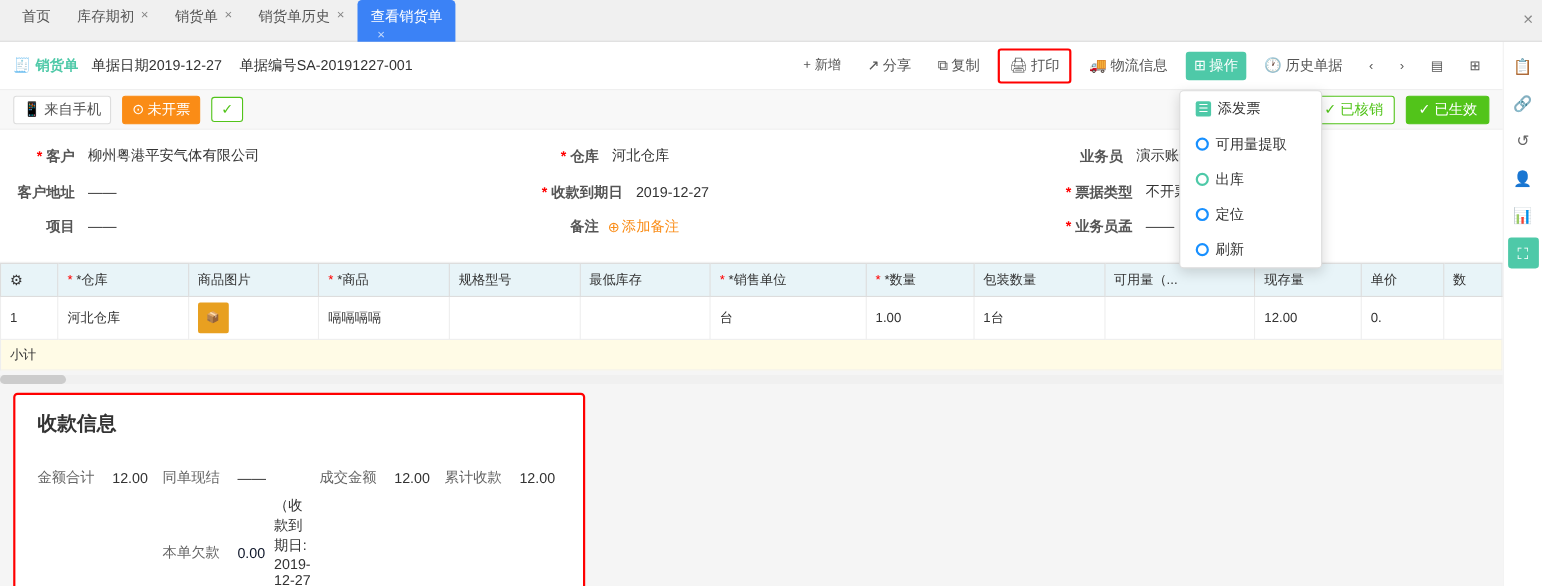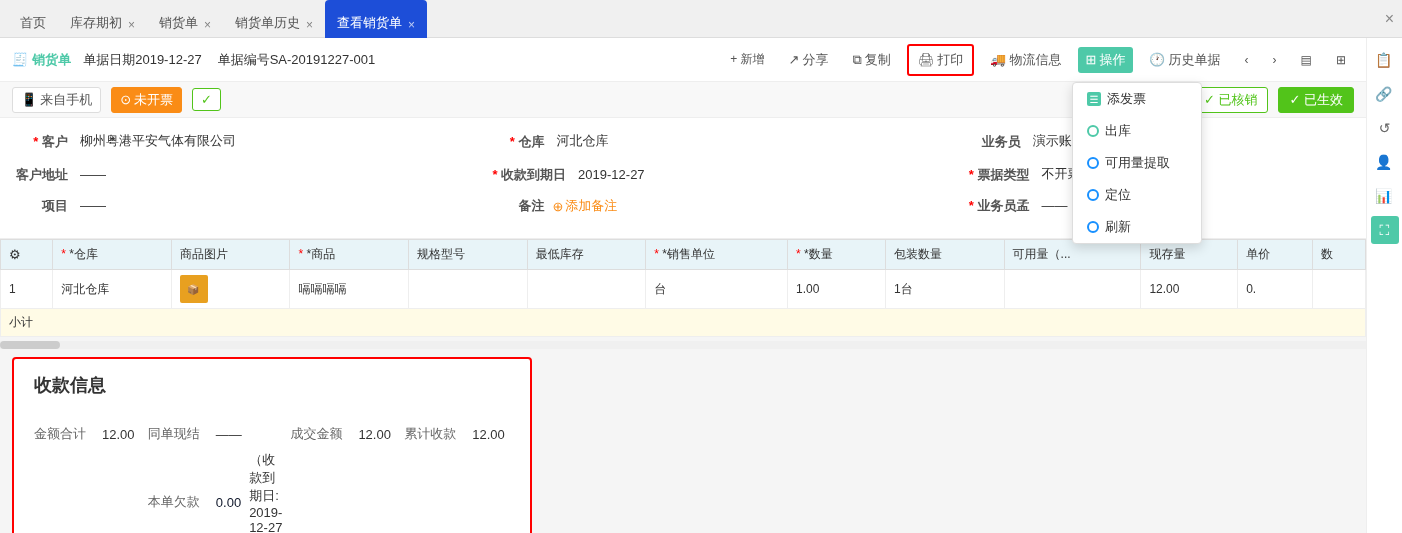--- a/index.html
+++ b/index.html
@@ -8,31 +8,32 @@
     
     .tab-bar {
       display: flex; align-items: center;
       background: #f0f0f0;
       border-bottom: 1px solid #ddd;
       padding: 0 8px;
       height: 38px;
       position: relative;
     }
     .tab-item {
-      display: flex; align-items: flex-end;
+      display: flex; align-items: flex-start;
       padding: 6px 12px;
       cursor: pointer;
       border-radius: 4px 4px 0 0;
       color: #555;
       font-size: 13px;
       height: 38px;
     }
     .tab-item.active {
-      background: #1d4ed8;
+      background: #3b82f6;
       color: white;
+      flex-direction: column;
     }
     .tab-close {
       margin-left: 6px; cursor: pointer; opacity: 0.7;
       font-size: 12px;
     }
     .close-x {
       position: absolute; right: 8px; top: 50%; transform: translateY(-50%);
       font-size: 16px; cursor: pointer; color: #888;
     }
 
@@ -407,26 +408,26 @@
 </div>
 
 <div class="dropdown-menu">
   <div class="dropdown-item">
     <div class="dropdown-icon-square">
       <span style="color:white;font-size:10px;">☰</span>
     </div>
     <span>添发票</span>
   </div>
   <div class="dropdown-item">
+    <div class="dropdown-icon-circle-blue"></div>
+    <span>可用量提取</span>
+  </div>
+  <div class="dropdown-item">
     <div class="dropdown-icon-circle"></div>
     <span>出库</span>
-  </div>
-  <div class="dropdown-item">
-    <div class="dropdown-icon-circle-blue"></div>
-    <span>可用量提取</span>
   </div>
   <div class="dropdown-item">
     <div class="dropdown-icon-circle-blue"></div>
     <span>定位</span>
   </div>
   <div class="dropdown-item">
     <div class="dropdown-icon-circle-blue"></div>
     <span>刷新</span>
   </div>
 </div>

